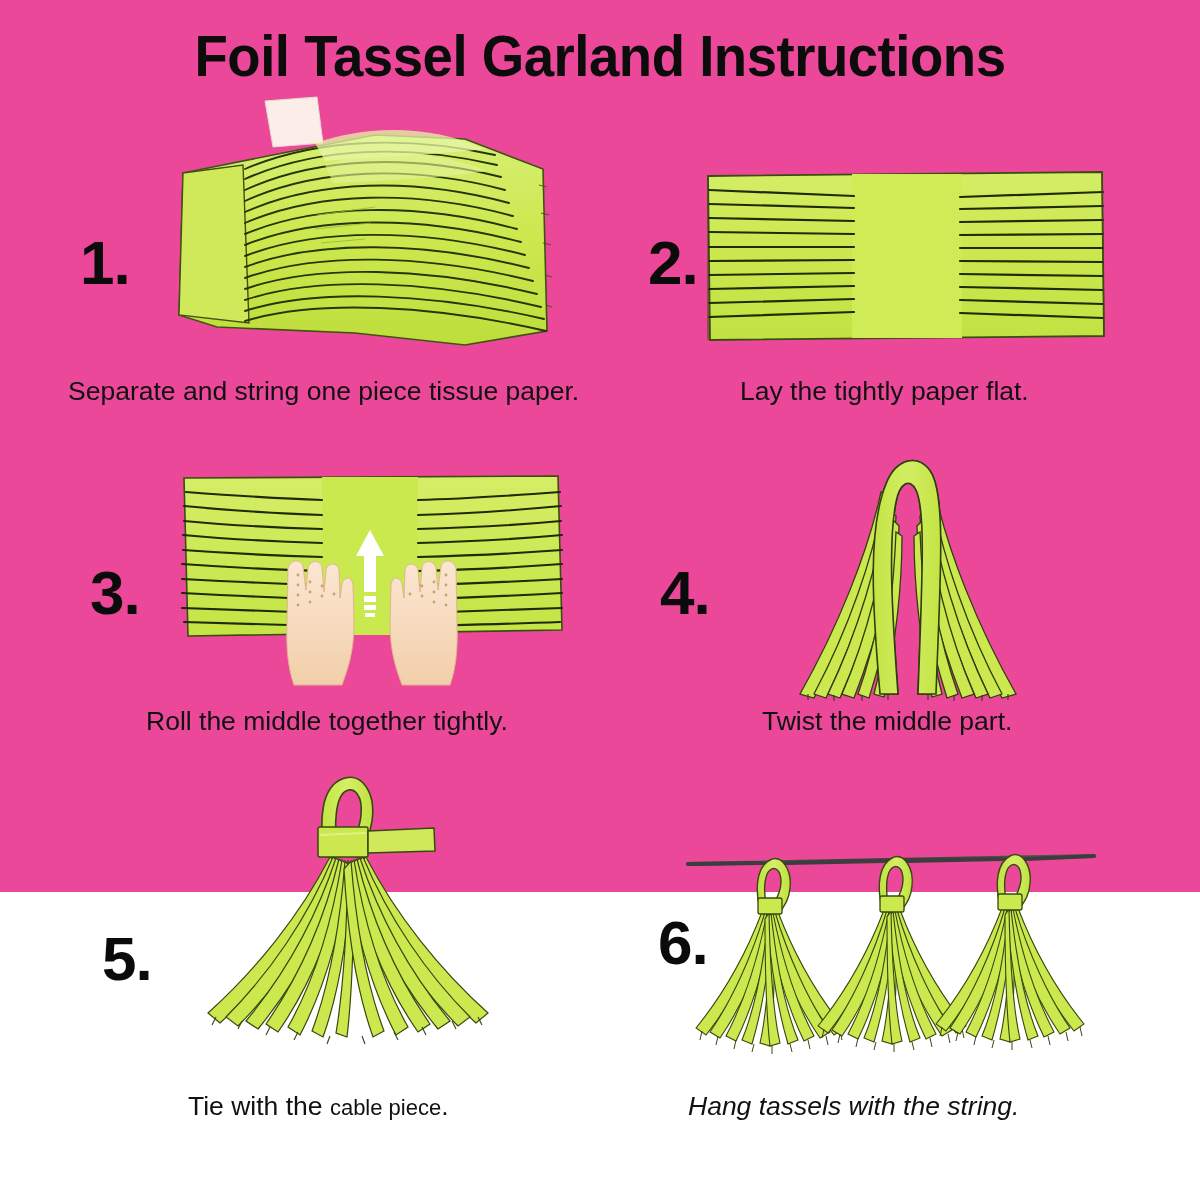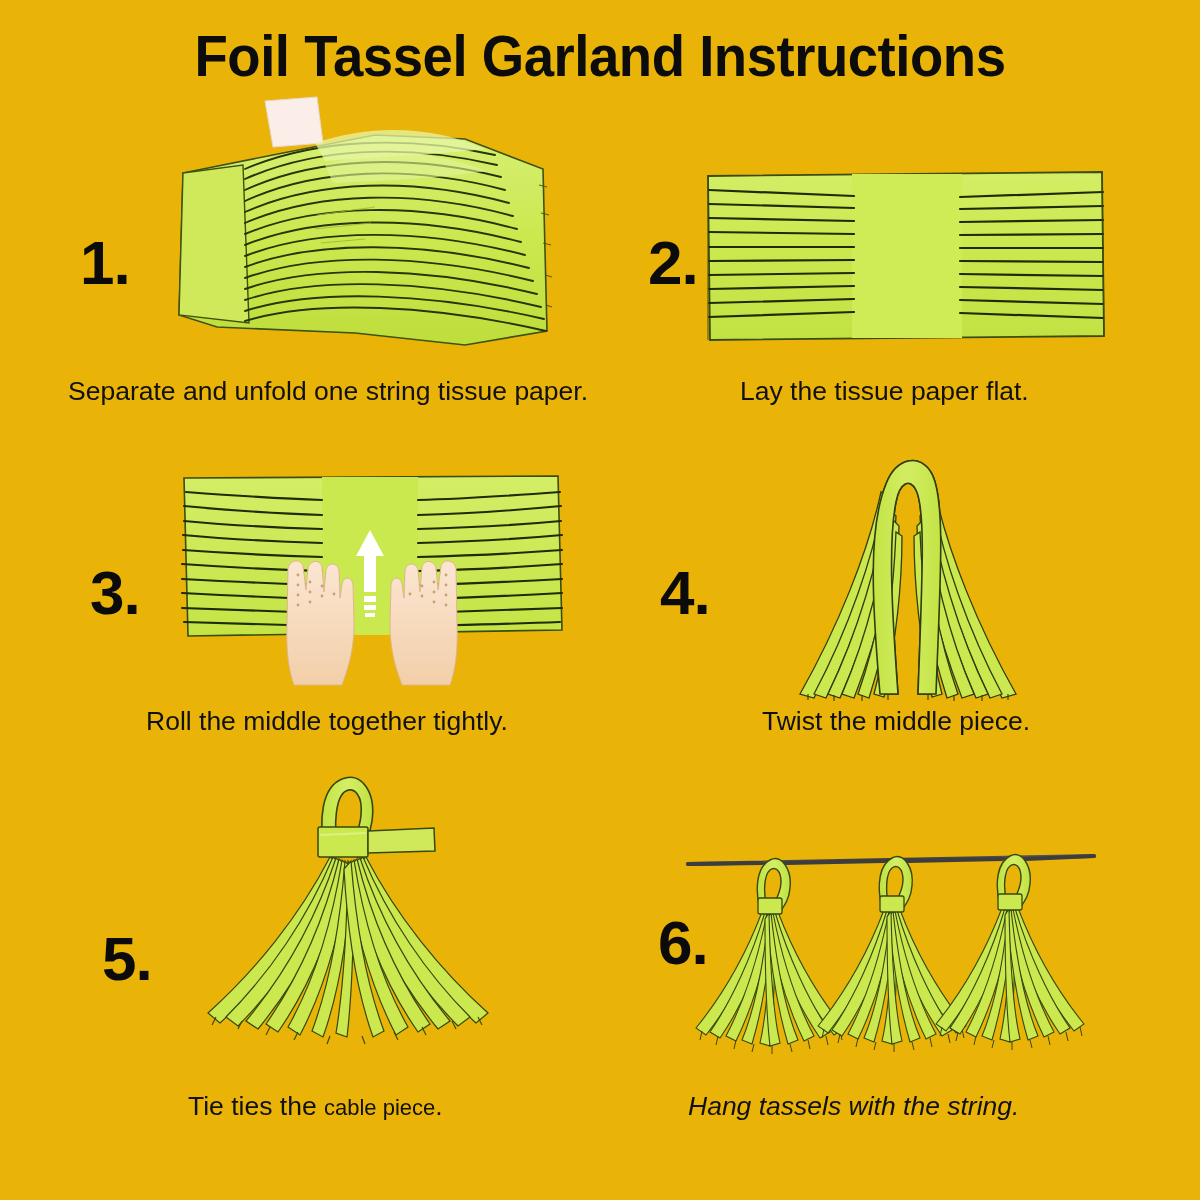--- a/index.html
+++ b/index.html
@@ -10,22 +10,22 @@
   body {
     width: 1200px;
     height: 1200px;
     font-family: "Liberation Sans", sans-serif;
     overflow: hidden;
     position: relative;
   }
   #page {
     position: relative;
     width: 1200px;
-    height: 1200px;
-    background: #eab308;
+    height: 892px;
+    background: #ec4899;
   }
   .title {
     position: absolute;
     top: 22px;
     left: 0;
     width: 1200px;
     text-align: center;
     font-family: "Liberation Sans Narrow", "Liberation Sans", sans-serif;
     font-weight: bold;
     font-size: 58px;
@@ -118,21 +118,21 @@
 
         <g stroke="#3f5212" fill="none" stroke-width="1.1" opacity="0.85">
           <path d="M374 90 L382 92"></path>
           <path d="M376 118 L384 120"></path>
           <path d="M378 148 L386 150"></path>
           <path d="M380 180 L387 182"></path>
           <path d="M381 210 L387 212"></path>
         </g>
       </svg>
     </div>
-    <div class="caption" style="left:68px;top:378px;">Separate and unfold one string tissue paper.</div>
+    <div class="caption" style="left:68px;top:378px;">Separate and string one piece tissue paper.</div>
   </div>
 
   <div class="step" style="left:0;top:0;">
     <div class="step-num" style="left:648px;top:232px;">2.</div>
     <div class="art" style="left:706px;top:170px;">
       <svg width="400" height="175" viewBox="0 0 400 175">
         <defs>
           <linearGradient id="g2" x1="0" y1="0" x2="0" y2="1">
             <stop offset="0" stop-color="#d4ee66"></stop>
             <stop offset="0.45" stop-color="#cbe84e"></stop>
@@ -169,21 +169,21 @@
           <path d="M397 134 L254 130"></path>
           <path d="M397 148 L254 143"></path>
         </g>
 
         <g stroke="#3a4d10" fill="none" stroke-width="1.2" opacity="0.8">
           <path d="M2 6 L2 170"></path>
           <path d="M396 2 L398 166"></path>
         </g>
       </svg>
     </div>
-    <div class="caption" style="left:740px;top:378px;">Lay the tissue paper flat.</div>
+    <div class="caption" style="left:740px;top:378px;">Lay the tightly paper flat.</div>
   </div>
 
   <div class="step" style="left:0;top:0;">
     <div class="step-num" style="left:90px;top:562px;">3.</div>
     <div class="art" style="left:170px;top:472px;">
       <svg width="405" height="215" viewBox="0 0 405 215">
         <defs>
           <linearGradient id="g3" x1="0" y1="0" x2="0" y2="1">
             <stop offset="0" stop-color="#d4ee66"></stop>
             <stop offset="1" stop-color="#c4e445"></stop>
@@ -312,21 +312,21 @@
             <path d="M66 263 L66 269"></path>
           <path d="M94 263 L94 269"></path>
             <path d="M120 262 L120 268"></path>
           <path d="M160 262 L160 268"></path>
             <path d="M186 263 L186 269"></path>
           <path d="M214 263 L214 269"></path>
             <path d="M240 262 L240 268"></path>
         </g>
       </svg>
     </div>
-    <div class="caption" style="left:762px;top:708px;">Twist the middle piece.</div>
+    <div class="caption" style="left:762px;top:708px;">Twist the middle part.</div>
   </div>
 
   <div class="step" style="left:0;top:0;">
     <div class="step-num" style="left:102px;top:928px;">5.</div>
     <div class="art" style="left:190px;top:765px;">
       <svg width="320" height="300" viewBox="0 0 320 300">
         <defs>
           <linearGradient id="g5" x1="0" y1="0" x2="1" y2="0">
             <stop offset="0" stop-color="#c3e444"></stop>
             <stop offset="0.5" stop-color="#d5ee68"></stop>
@@ -367,21 +367,21 @@
                  L158 88 C163 78 170 64 171 50 C173 30 164 22 156 26 C146 31 143 58 148 90 Z" fill="url(#g5)" stroke="#36480f" stroke-width="1.6"></path>
 
         <rect x="128" y="62" width="50" height="30" rx="2" fill="#cbe84e" stroke="#36480f" stroke-width="1.5"></rect>
 
         <path d="M178 66 L244 63 L245 86 L178 88 Z" fill="#cfe95a" stroke="#36480f" stroke-width="1.5"></path>
 
         <path d="M130 70 L176 68" stroke="#e3f48e" stroke-width="2" fill="none" opacity="0.8"></path>
       </svg>
     </div>
     <div class="caption" style="left:188px;top:1093px;">
-      <span>Tie ties the </span><span class="small">cable piece</span><span>.</span>
+      <span>Tie with the </span><span class="small">cable piece</span><span>.</span>
     </div>
   </div>
 
   <div class="step" style="left:0;top:0;">
     <div class="step-num" style="left:658px;top:912px;">6.</div>
     <div class="art" style="left:680px;top:840px;">
       <svg width="420" height="225" viewBox="0 0 420 225">
         <defs>
           <linearGradient id="g6" x1="0" y1="0" x2="1" y2="0">
             <stop offset="0" stop-color="#bfe23f"></stop>

